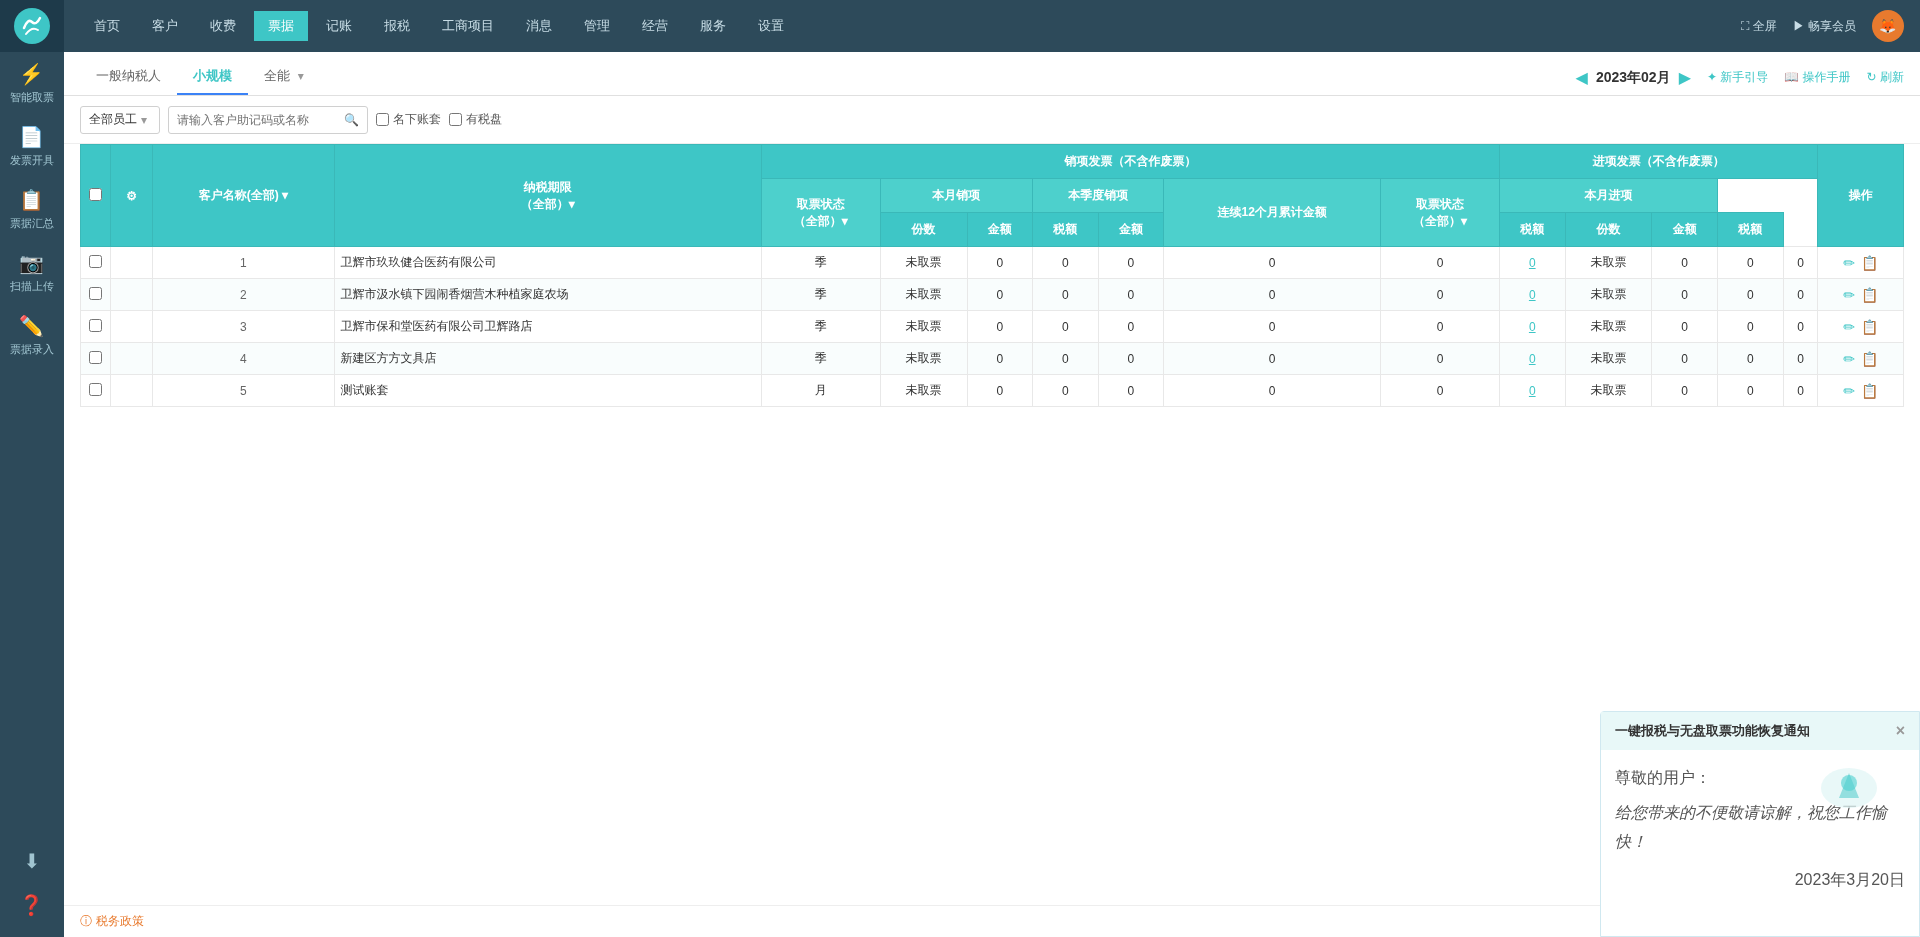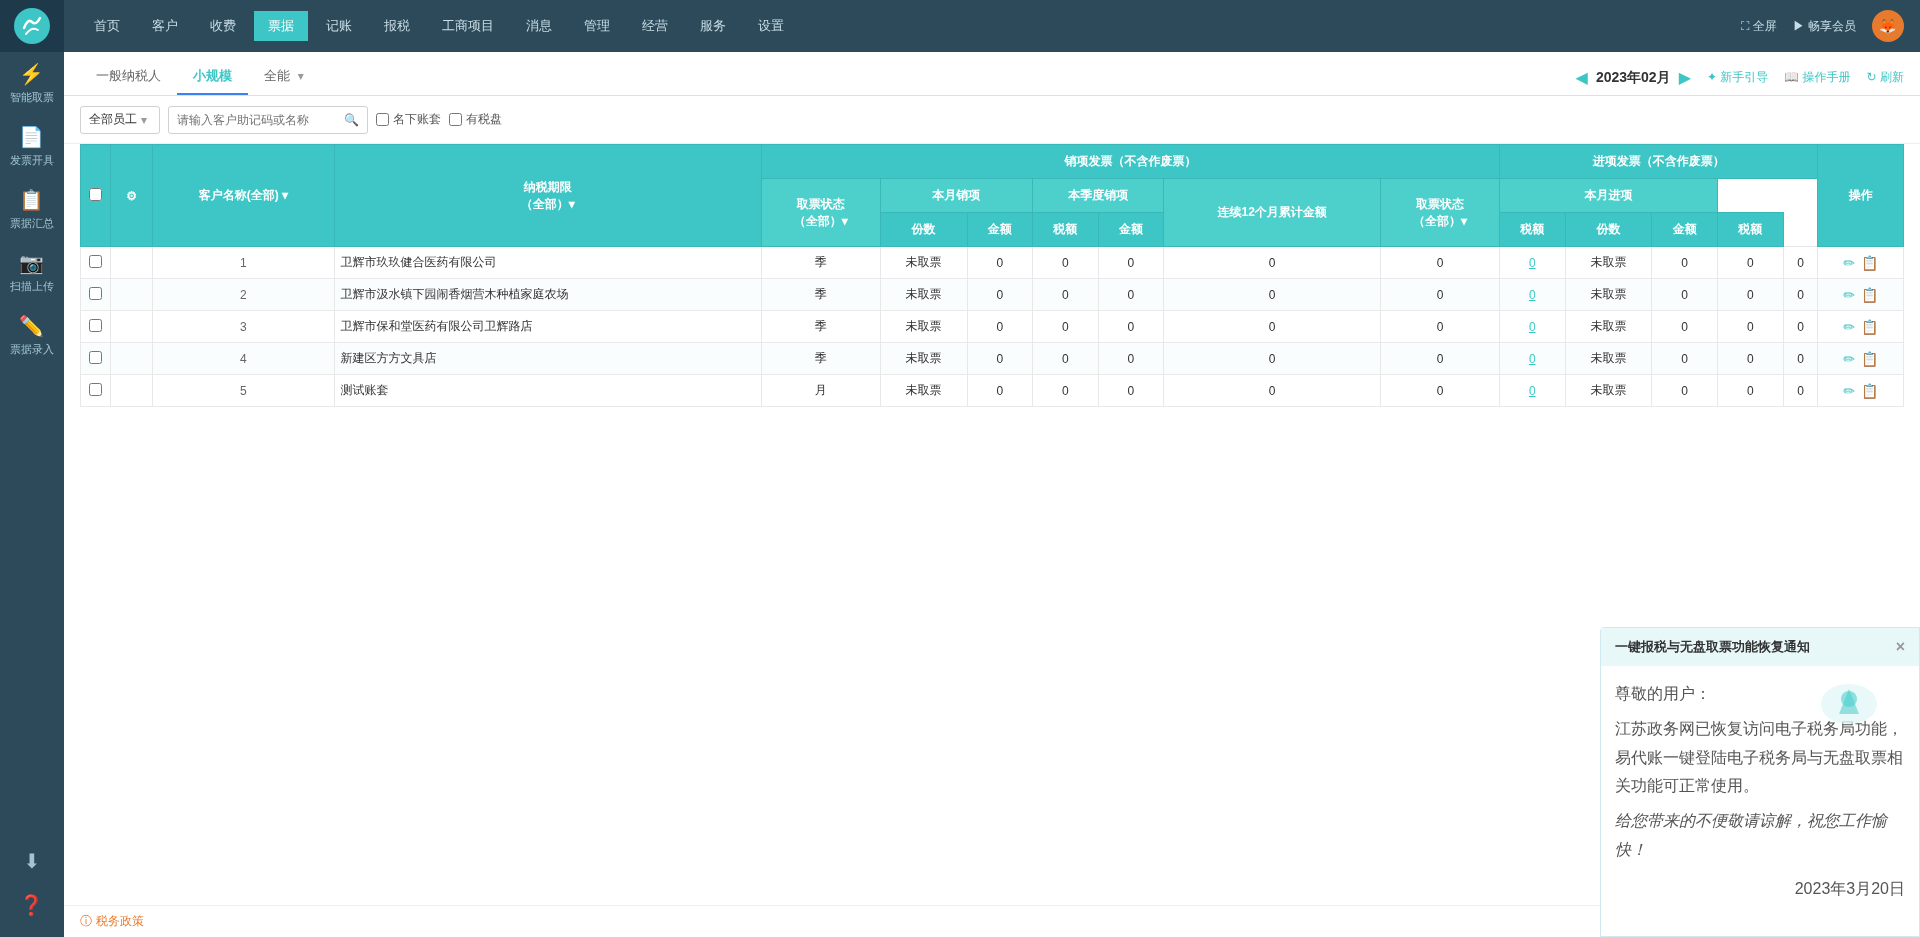--- a/index.html
+++ b/index.html
@@ -54,21 +54,21 @@
     tr:nth-child(even) td { background: #f9fdfd; }
     .td-link { color: #3ec6c6; text-decoration: underline; cursor: pointer; }
     .action-icons { display: flex; gap: 6px; justify-content: center; }
     .action-icons span { cursor: pointer; color: #3ec6c6; font-size: 14px; }
     .row-num { color: #666; }
     .checkbox-cell { width: 30px; }
     thead tr:first-child th { background: #3ec6c6; }
     thead tr:nth-child(2) th { background: #4dd0cc; }
 
     
-    .notif-panel { position: fixed; right: 0; bottom: 0; width: 320px; height: 310px; background: #fff; border: 1px solid #d0e8f0; border-radius: 4px 0 0 0; display: flex; flex-direction: column; z-index: 100; }
+    .notif-panel { position: fixed; right: 0; bottom: 0; width: 320px; height: 226px; background: #fff; border: 1px solid #d0e8f0; border-radius: 4px 0 0 0; display: flex; flex-direction: column; z-index: 100; }
     .notif-header { background: #e8f8f8; padding: 10px 14px; font-size: 13px; font-weight: bold; color: #333; display: flex; justify-content: space-between; align-items: center; }
     .notif-close { cursor: pointer; color: #999; font-size: 16px; }
     .notif-body { padding: 14px; font-size: 16px; color: #555; line-height: 1.8; flex: 1; overflow: auto; }
     .notif-image { position: absolute; top: 8px; right: 40px; width: 60px; height: 60px; }
 
     
     .statusbar { height: 32px; background: #fff; border-top: 1px solid #eee; display: flex; align-items: center; padding: 0 16px; font-size: 12px; color: #e87a2e; flex-shrink: 0; }
     .statusbar span { cursor: pointer; }
     .statusbar .circle-icon { color: #e87a2e; margin-right: 4px; }
   </style>
@@ -344,21 +344,18 @@
 
   <div style="position:relative;">
     <svg class="notif-image" viewBox="0 0 60 60">
       <ellipse cx="30" cy="30" rx="28" ry="20" fill="#e0f5f5" opacity="0.7"></ellipse>
       <polygon points="20,40 30,15 40,40" fill="#3ec6c6" opacity="0.5"></polygon>
       <circle cx="30" cy="25" r="8" fill="#4dd0d0" opacity="0.6"></circle>
     </svg>
   </div>
   <div class="notif-body">
     <div>尊敬的用户：</div>
-    <div style="margin-top:6px;">
-      江苏政务网已恢复访问电子税务局功能，易代账一键登陆电子税务局与无盘取票相关功能可正常使用。
-    </div>
     <div style="margin-top:6px;font-style:italic;">
       给您带来的不便敬请谅解，祝您工作愉快！
     </div>
     <div style="margin-top:10px; text-align:right;">2023年3月20日</div>
   </div>
 </div>
 
 </body></html>

